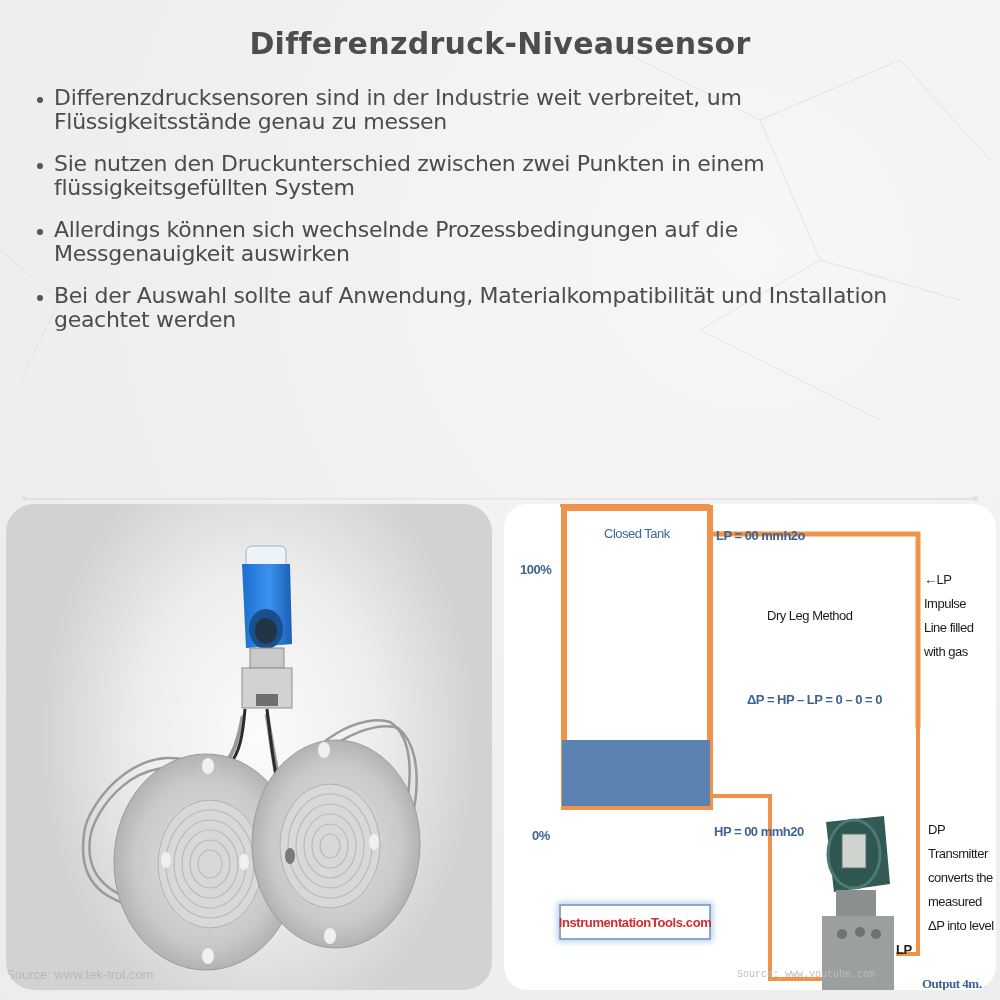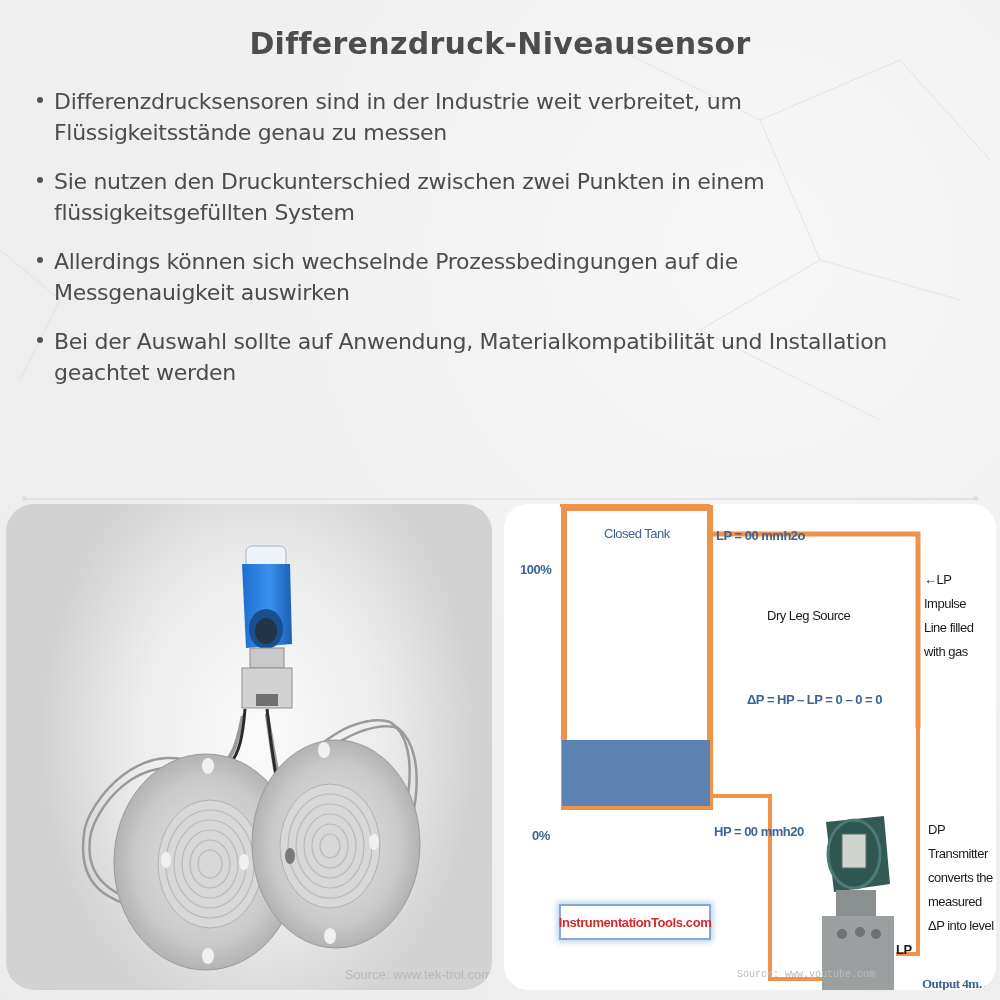--- a/index.html
+++ b/index.html
@@ -10,21 +10,21 @@
     font-family: "DejaVu Sans", sans-serif;
     color: #4a4a4a;
   }
   .bg-lines { position: absolute; inset: 0; pointer-events: none; }
   .title {
     position: absolute; top: 26px; left: 0; width: 1000px;
     text-align: center; font-size: 30px; color: #4d4d4d; letter-spacing: 0.3px;
   }
   .bullets { position: absolute; top: 86px; left: 34px; width: 880px; list-style: none; }
   .bullets li {
-    position: relative; padding-left: 20px; font-size: 22px; line-height: 31px;
+    position: relative; padding-left: 20px; font-size: 22px; line-height: 24px;
     color: #4c4c4c; margin-bottom: 18px; letter-spacing: -0.3px;
   }
   .bullets li::before {
     content: ""; position: absolute; left: 3px; top: 11px;
     width: 6px; height: 6px; border-radius: 50%; background: #555;
   }
   .divider {
     position: absolute; top: 498px; left: 24px; width: 952px; height: 2px;
     background: linear-gradient(90deg, #e2e2e2, #e8e8e8 50%, #e2e2e2);
   }
@@ -34,21 +34,21 @@
   }
   .divider::before { left: -2px; } .divider::after { right: -2px; }
 
   
   .photo-card {
     position: absolute; left: 6px; top: 504px; width: 486px; height: 486px;
     border-radius: 28px; overflow: hidden;
     background: radial-gradient(ellipse 45% 62% at 52% 48%, #fbfbfb 0%, #ededed 55%, #d2d2d2 100%);
   }
   .photo-source {
-    position: absolute; left: 0; bottom: 8px; width: 100%; text-align: right;
+    position: absolute; left: 0; bottom: 8px; width: 100%; text-align: left;
     font-family: "Liberation Sans", sans-serif; font-size: 13px; color: #b8b8b8;
   }
 
   
   .diagram-card {
     position: absolute; left: 504px; top: 504px; width: 492px; height: 486px;
     border-radius: 24px; overflow: hidden; background: #ffffff;
   }
   .dlabel {
     position: absolute; font-family: "Liberation Sans", sans-serif;
@@ -181,21 +181,21 @@
       <circle cx="356" cy="428" r="5" fill="#6e7272"></circle>
       <circle cx="372" cy="430" r="5" fill="#6e7272"></circle>
     </g>
   </svg>
 
   <div class="dlabel blue" style="left:100px;top:22px;font-weight:normal;">Closed Tank</div>
   <div class="dlabel blue" style="left:16px;top:58px;">100%</div>
   <div class="dlabel blue" style="left:28px;top:324px;">0%</div>
   <div class="dlabel blue" style="left:212px;top:4px;margin-top:20px;">LP = 00 mmh2o</div>
   <div class="dlabel blue" style="left:210px;top:320px;">HP = 00 mmh20</div>
-  <div class="dlabel black" style="left:263px;top:104px;">Dry Leg Source</div>
+  <div class="dlabel black" style="left:263px;top:104px;">Dry Leg Method</div>
   <div class="dlabel blue" style="left:243px;top:188px;">ΔP = HP – LP =  0 – 0 = 0</div>
 
   <div class="dlabel black side" style="left:420px;top:64px;width:70px;">
     <div style="color:#1b1b1b">←LP</div>
     <div>Impulse</div>
     <div>Line filled</div>
     <div>with gas</div>
   </div>
 
   <div class="dlabel black side" style="left:424px;top:314px;width:68px;">

